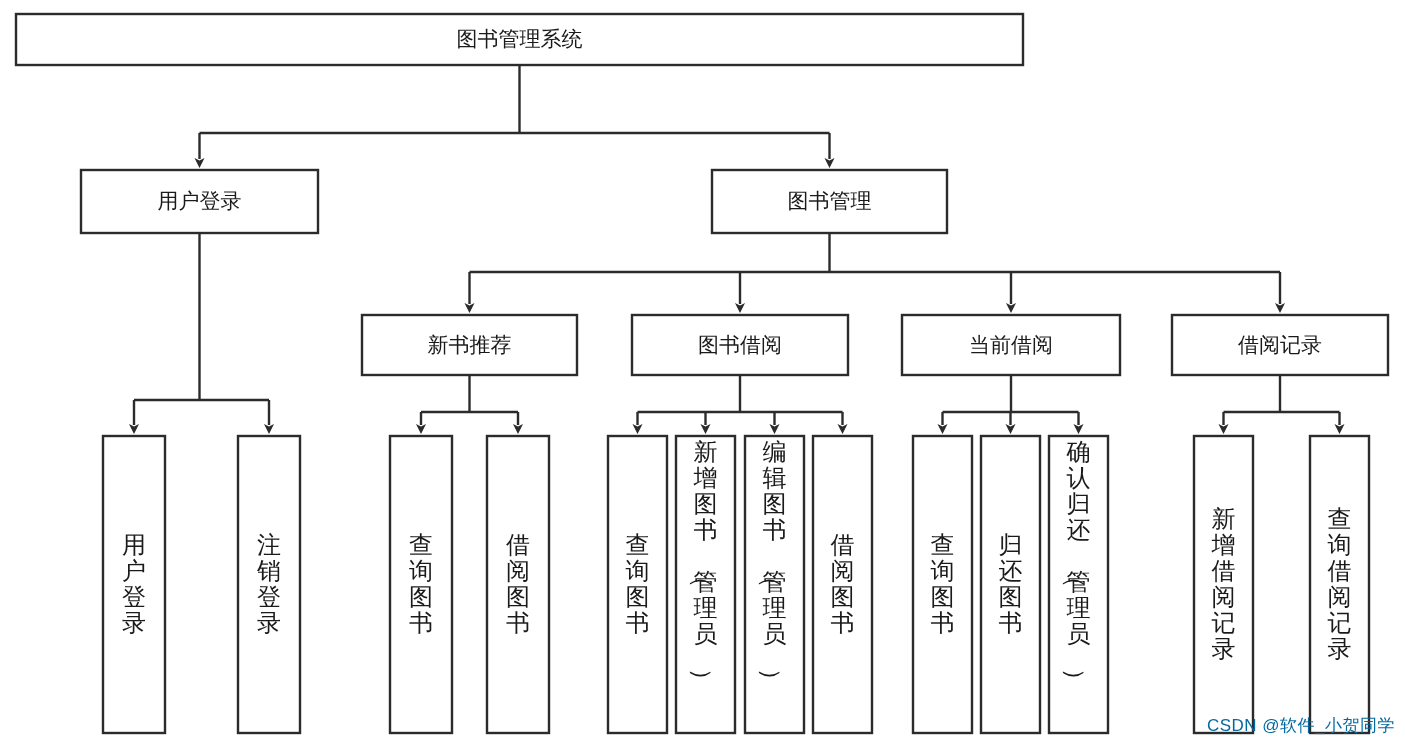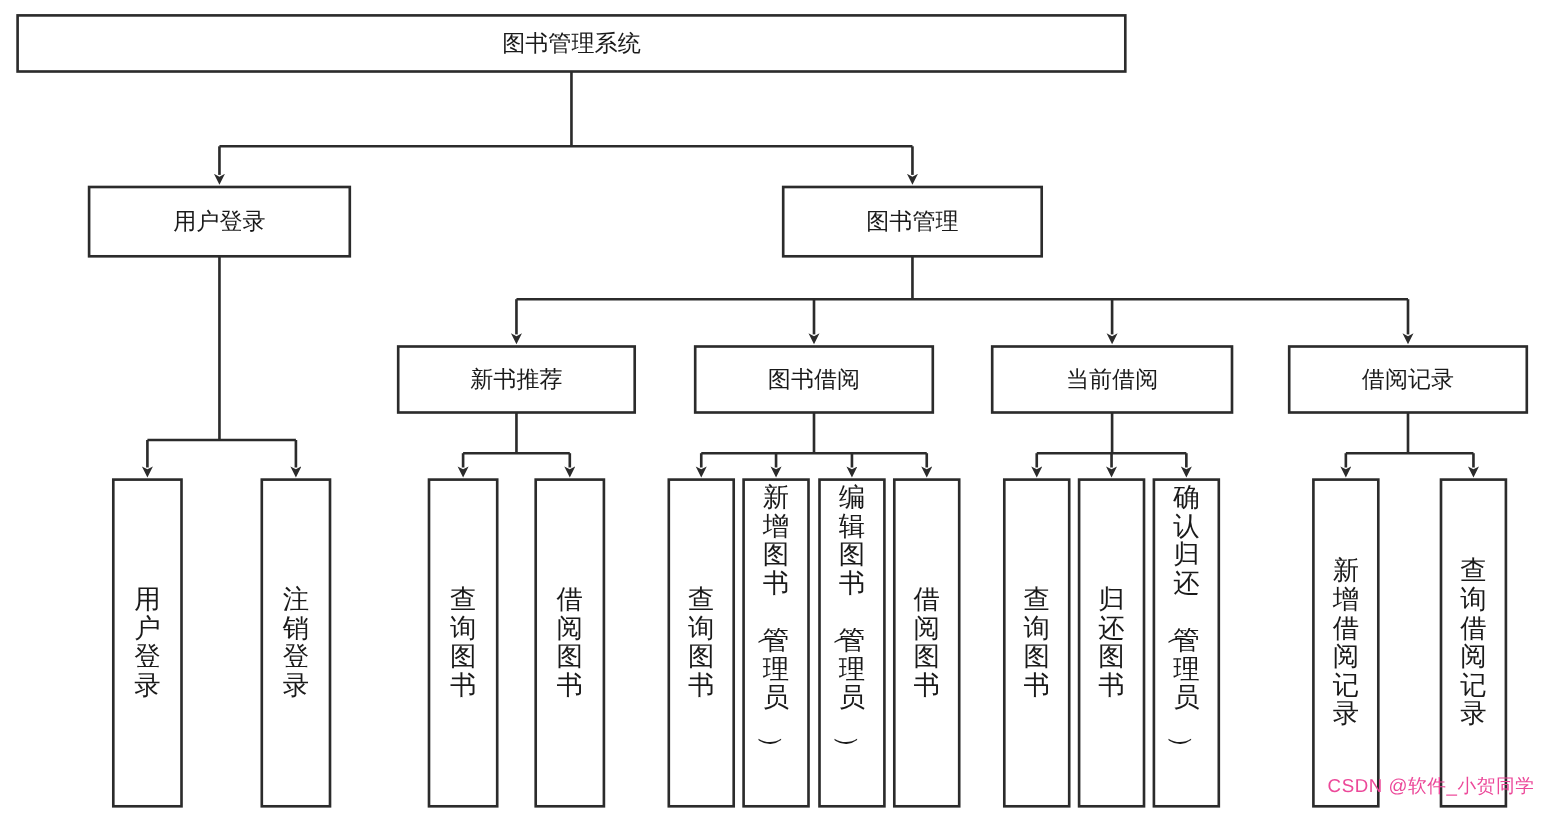--- a/index.html
+++ b/index.html
@@ -47,24 +47,24 @@
   }
   .node-label-v {
     font-family: "Liberation Sans", "DejaVu Sans", sans-serif;
     font-size: 24px;
     fill: #1a1a1a;
     text-anchor: middle;
   }
   .watermark {
     position: absolute;
     right: 10px;
-    bottom: 21px;
+    bottom: 10px;
     font-family: "Liberation Sans", "DejaVu Sans", sans-serif;
     font-size: 17px;
-    color: #ec4899;
+    color: #0369a1;
     white-space: nowrap;
     letter-spacing: 0.5px;
     pointer-events: none;
   }
 </style>
 </head>
 <body>
 
 <div id="canvas-wrap">
 

